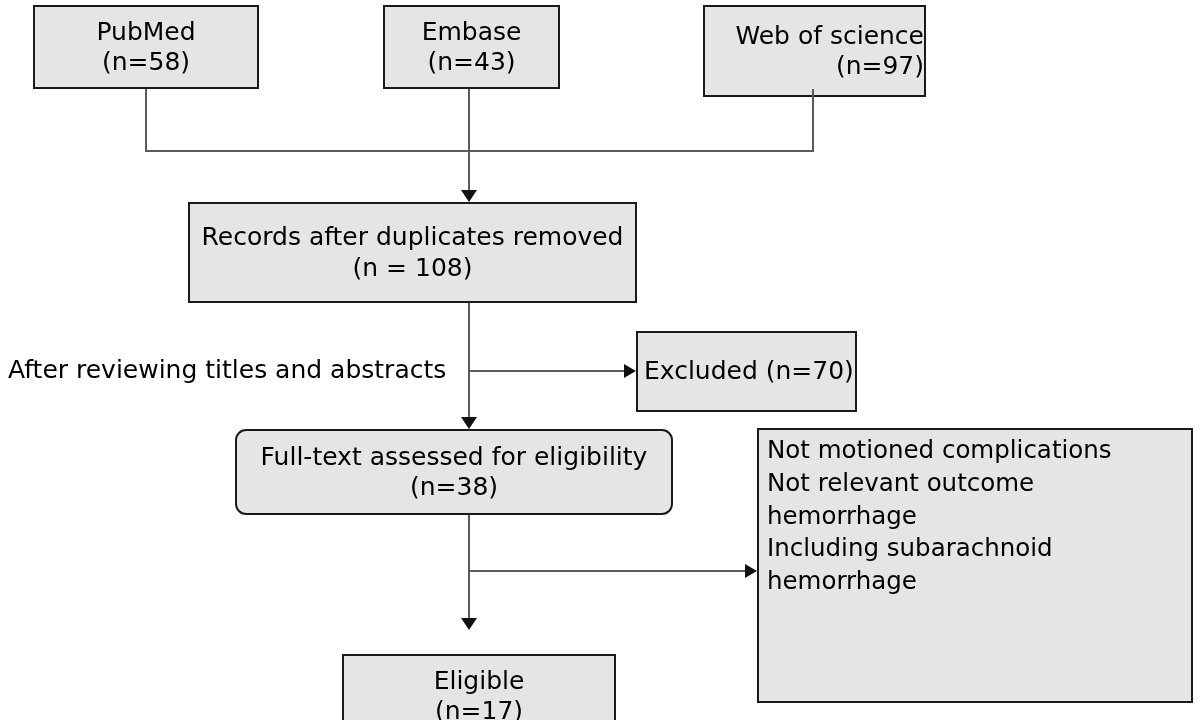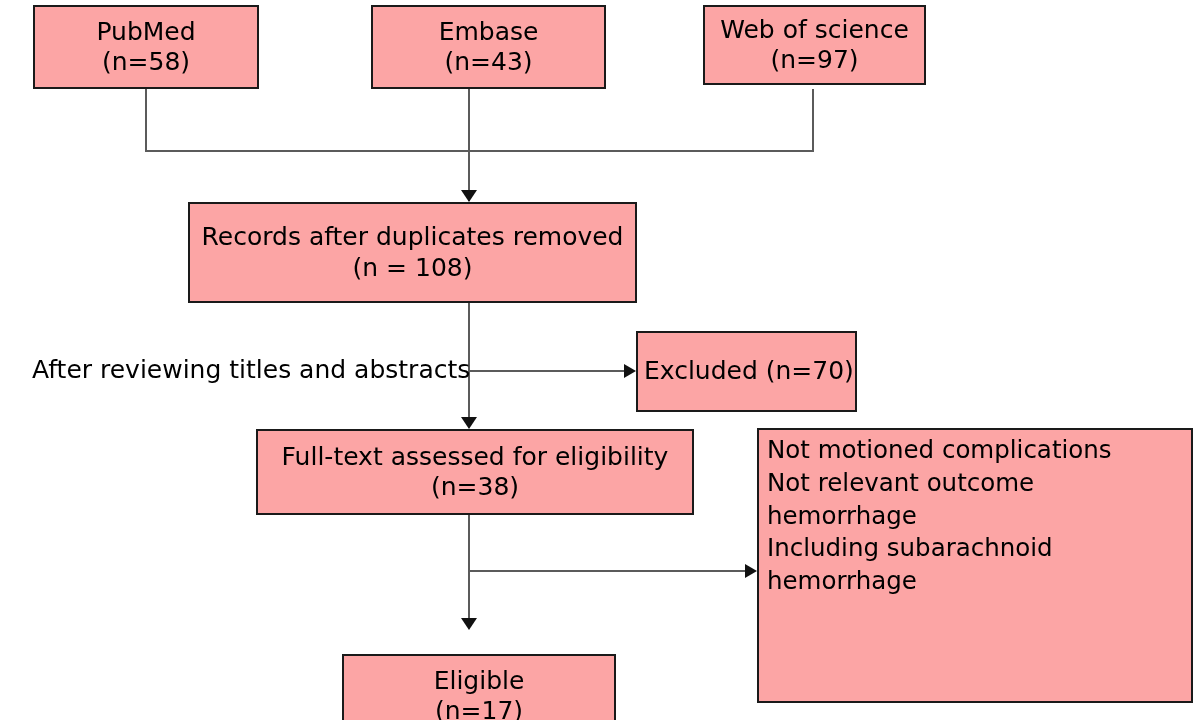--- a/index.html
+++ b/index.html
@@ -14,55 +14,54 @@
     background: #ffffff;
     overflow: hidden;
     font-family: "DejaVu Sans", "Liberation Sans", sans-serif;
     color: #000000;
   }
   
   .box {
     position: absolute;
     box-sizing: border-box;
     border: 2px solid #1a1a1a;
-    background: #fca5a5;
+    background: #e5e5e5;
     display: flex;
     flex-direction: column;
     align-items: center;
     justify-content: center;
     text-align: center;
     line-height: 1.22;
     color: #000000;
   }
   .box.left-align {
     align-items: flex-start;
     text-align: left;
     justify-content: flex-start;
   }
   .box .line { display: block; white-space: nowrap; }
 
   
   #box-pubmed      { left: 33px;  top: 5px;   width: 226px; height: 84px;  font-size: 25px; }
-  #box-embase      { left: 371px; top: 5px;   width: 235px; height: 84px;  font-size: 25px; }
-  #box-wos         { left: 703px; top: 5px;   width: 223px; height: 80px;  font-size: 25px; }
+  #box-embase      { left: 383px; top: 5px;   width: 177px; height: 84px;  font-size: 25px; }
+  #box-wos         { left: 703px; top: 5px;   width: 223px; height: 92px;  font-size: 25px; align-items: flex-end; }
   #box-dedup       { left: 188px; top: 202px; width: 449px; height: 101px; font-size: 25px; }
   #box-excluded-70 { left: 636px; top: 331px; width: 221px; height: 81px;  font-size: 25px;
                      align-items: flex-start; text-align: center; padding-left: 6px; }
-  #box-fulltext    { left: 256px; top: 429px; width: 438px; height: 86px;  font-size: 25px; }
+  #box-fulltext    { left: 235px; top: 429px; width: 438px; height: 86px;  font-size: 25px; border-radius: 11px; }
   #box-eligible    { left: 342px; top: 630px; width: 274px; height: 84px;  font-size: 25px; margin-top: 24px; }
   #box-excluded-21 { left: 757px; top: 428px; width: 436px; height: 275px; font-size: 24.5px;
                      padding: 4px 0 0 8px; line-height: 1.34; }
 
   
   .label {
     position: absolute;
     white-space: nowrap;
     font-size: 25px;
     color: #000000;
-    margin-left: 24px;
   }
   #label-titles-abstracts { left: 8px;   top: 355px; }
   #label-full-texts       { left: 128px; top: 530px; }
 
   
   .vline, .hline {
     position: absolute;
     background: #5b5b5b;
   }
   .vline { width: 2px; }

